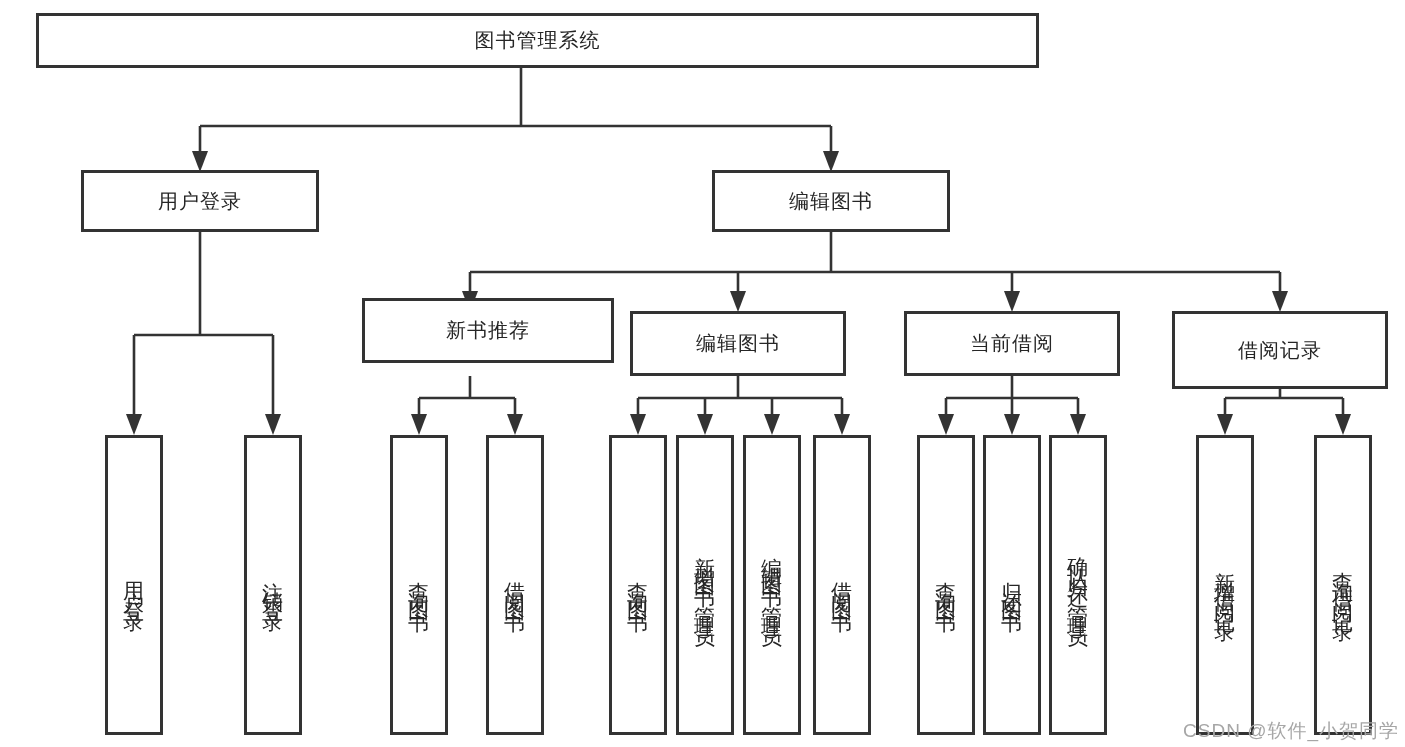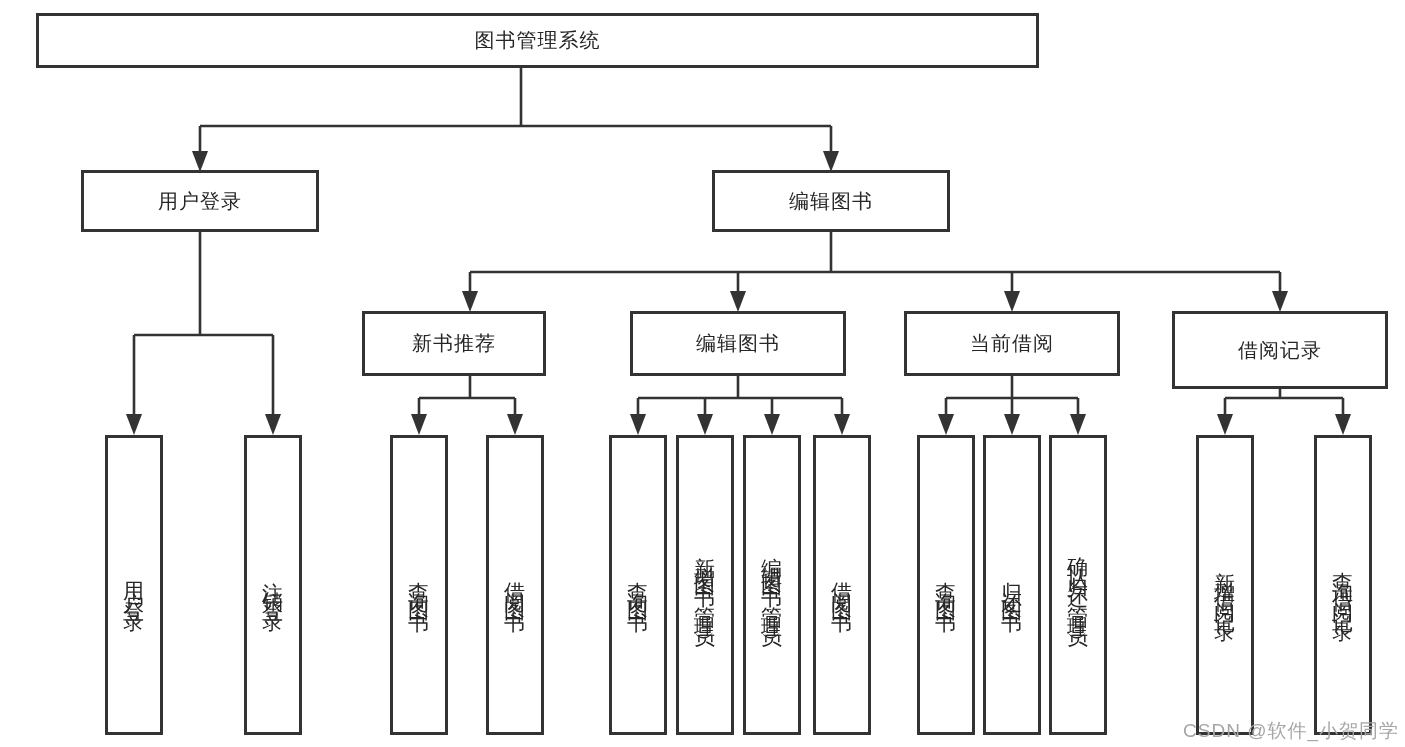--- a/index.html
+++ b/index.html
@@ -93,21 +93,21 @@
       <polygon points="1217,414 1233,414 1225,435"></polygon>
       <polygon points="1335,414 1351,414 1343,435"></polygon>
     </g>
   </svg>
 
   <div class="node h" style="left:36px;top:13px;width:1003px;height:55px">图书管理系统</div>
 
   <div class="node h" style="left:81px;top:170px;width:238px;height:62px">用户登录</div>
   <div class="node h" style="left:712px;top:170px;width:238px;height:62px">编辑图书</div>
 
-  <div class="node h" style="left:362px;top:311px;width:184px;height:65px">新书推荐</div>
+  <div class="node h" style="left:362px;top:298px;width:252px;height:65px">新书推荐</div>
   <div class="node h" style="left:630px;top:311px;width:216px;height:65px">编辑图书</div>
   <div class="node h" style="left:904px;top:311px;width:216px;height:65px">当前借阅</div>
   <div class="node h" style="left:1172px;top:311px;width:216px;height:78px">借阅记录</div>
 
   <div class="node v" style="left:105px;top:435px;width:58px;height:300px">用户登录</div>
   <div class="node v" style="left:244px;top:435px;width:58px;height:300px">注销登录</div>
 
   <div class="node v" style="left:390px;top:435px;width:58px;height:300px">查询图书</div>
   <div class="node v" style="left:486px;top:435px;width:58px;height:300px">借阅图书</div>
 

